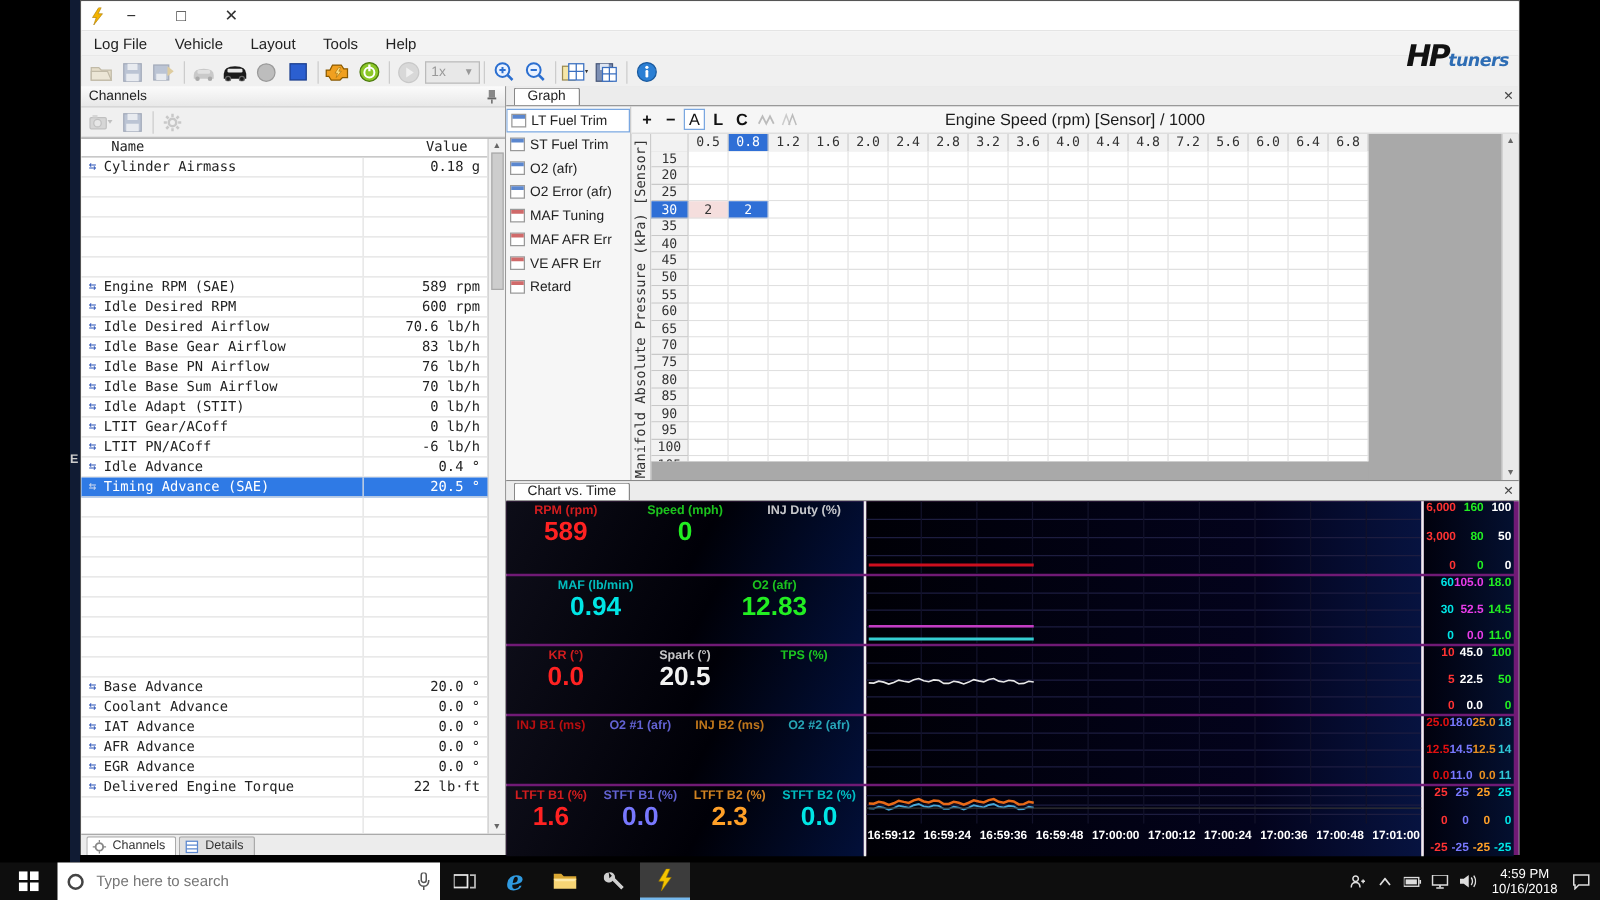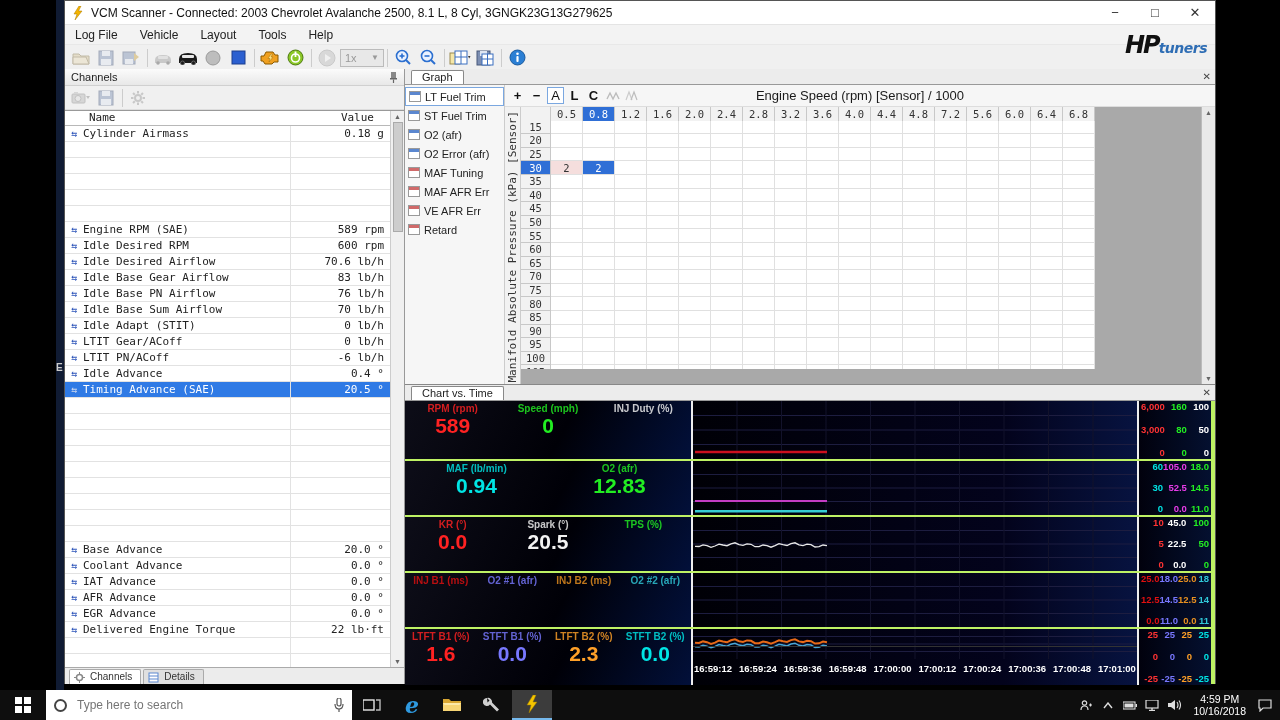--- a/index.html
+++ b/index.html
@@ -86,21 +86,21 @@
   .gh.selhdr{background:#2f6fd6;color:#fff;}
   .gcell{border-right:1px solid #e0e0e0;border-bottom:1px solid #e0e0e0;background:#fff;
          font-family:"DejaVu Sans Mono",monospace;font-size:10.5px;display:flex;align-items:center;justify-content:center;color:#333;}
   .gcell.pink{background:#f5dedd;}
   .gcell.selc{background:#2f6fd6;color:#fff;}
   .grayfill{flex:1;background:#a9a9a9;}
   .gscroll{width:14px;background:#e9e9e9;border-left:1px solid #bbb;display:flex;flex-direction:column;align-items:center;
            justify-content:space-between;font-size:7px;color:#666;padding:2px 0;}
   
   .cpanel{flex:1;display:flex;flex-direction:column;}
-  .cbody{flex:1;position:relative;background:#bef264;text-decoration:underline;}
+  .cbody{flex:1;position:relative;background:#701a75;text-decoration:underline;}
   .chrow{position:absolute;left:0;width:810px;display:flex;}
   .g-col{width:286px;background:linear-gradient(118deg,#0d0d18 0%,#000007 55%,#02103a 100%);
          display:flex;padding-top:2px;}
   .gauge{flex:1;text-align:center;overflow:hidden;}
   .glabel{font-size:10px;font-weight:bold;opacity:.82;white-space:nowrap;}
   .gvalue{font-size:21px;font-weight:bold;margin-top:0px;white-space:nowrap;}
   .c-col{width:448px;border-left:2px solid #eee;border-right:2px solid #eee;
          background:linear-gradient(90deg,#000006,#03031c 70%,#071340);position:relative;}
   .s-col{width:72px;background:linear-gradient(90deg,#01010d,#041030);display:flex;padding:1px 2px;}
   .sgroup{flex:1;display:flex;flex-direction:column;justify-content:space-between;align-items:flex-end;
@@ -127,21 +127,20 @@
 <div class="screen">
   <div class="navy-strip"></div>
   <div class="desk-letter">E</div>
 
   <div class="win">
 
     <div class="titlebar">
       <svg width="14" height="14" viewBox="0 0 14 14">
         <polygon points="8,0 3,8 6,8 4,14 11,5 7.5,5 10,0" fill="#f4b400" stroke="#a87800" stroke-width="0.5"></polygon>
       </svg>
-      <span class="tb-title">VCM Scanner - Connected: 2003 Chevrolet Avalanche 2500, 8.1 L, 8 Cyl, 3GNGK23G13G279625</span>
       <div class="winbtns">
         <div class="winbtn">−</div>
         <div class="winbtn">□</div>
         <div class="winbtn">✕</div>
       </div>
     </div>
 
     <div class="menubar" id="menubar">
         <span class="menu-item">Log File</span>
         <span class="menu-item">Vehicle</span>

